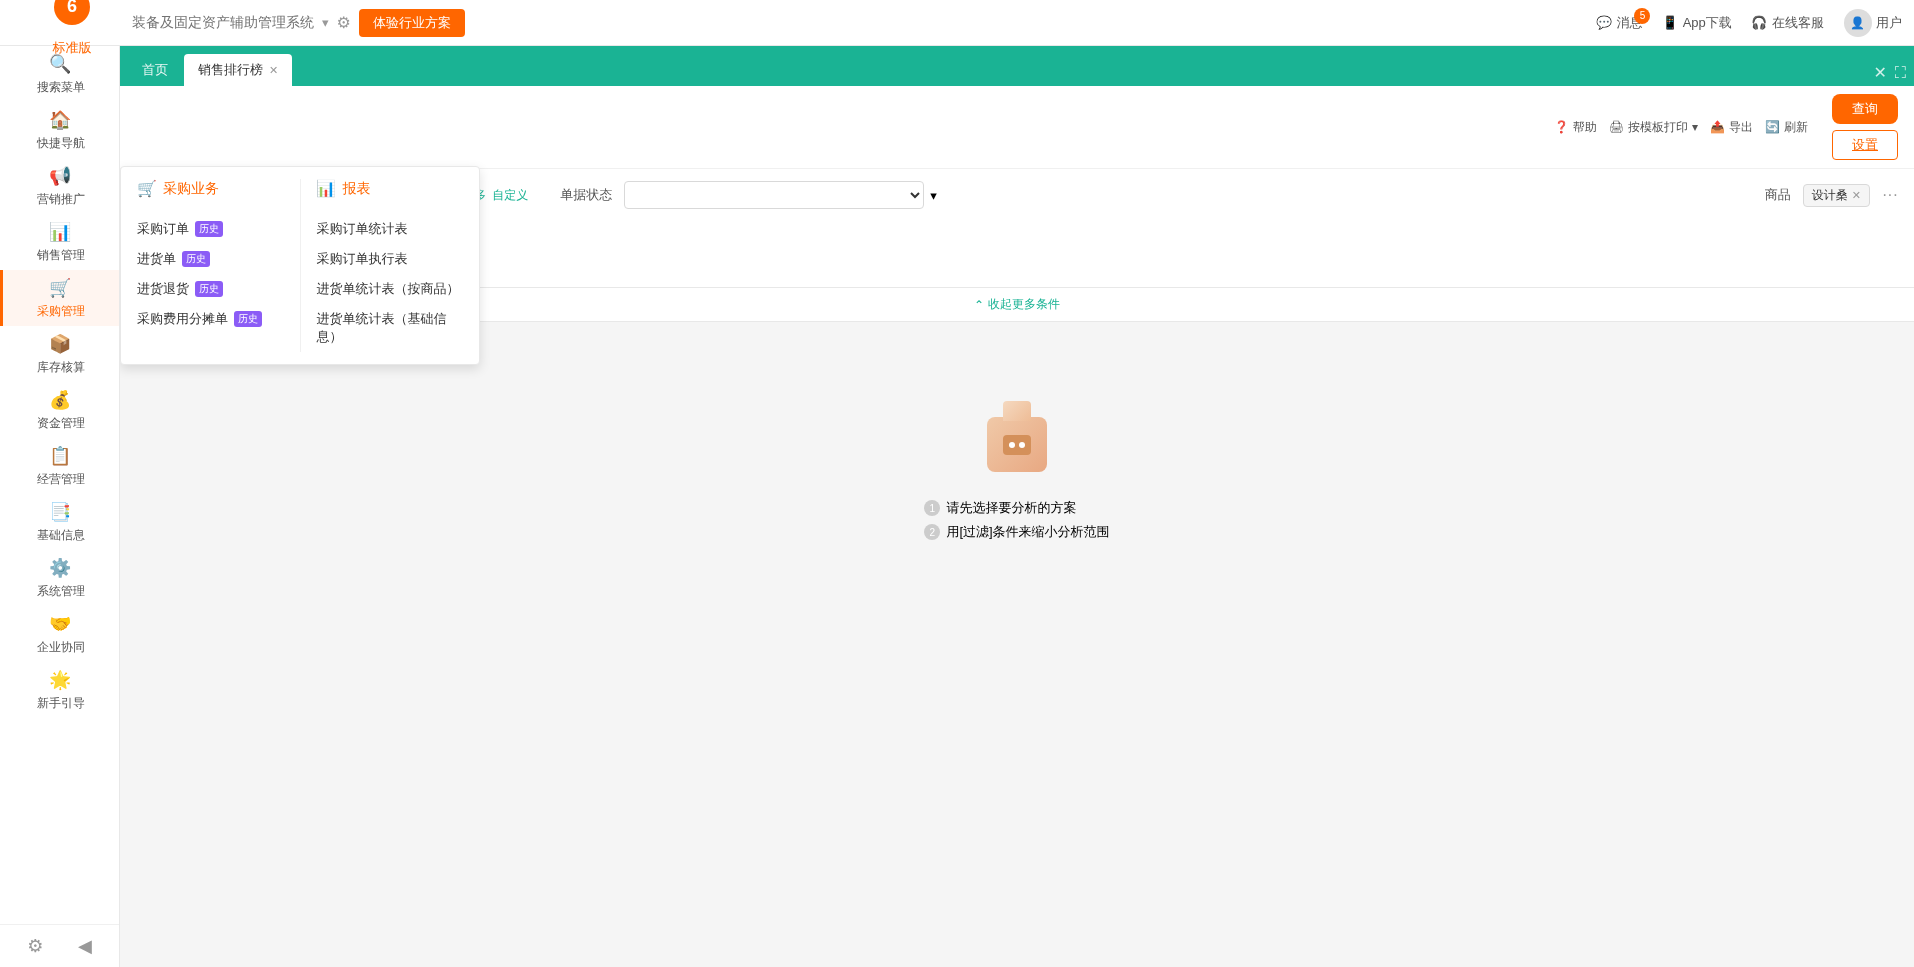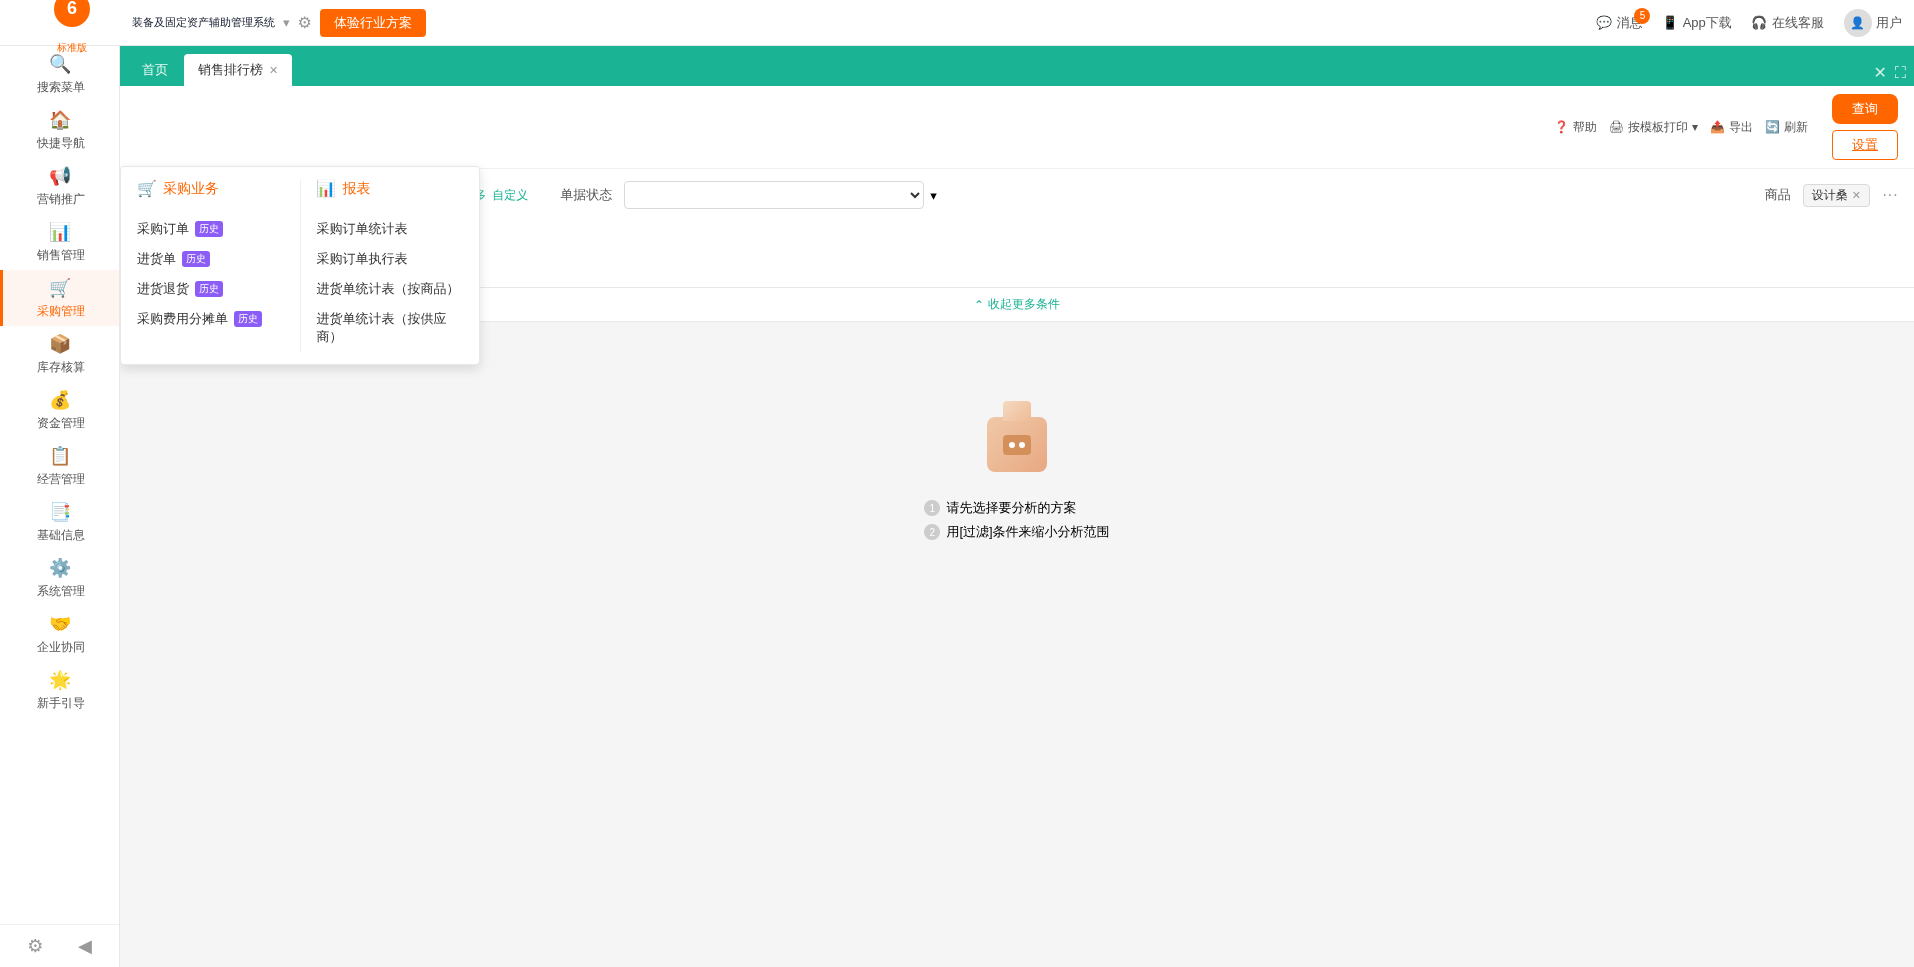--- a/index.html
+++ b/index.html
@@ -24,27 +24,27 @@
       align-items: center;
       justify-content: center;
     }
     .logo-icon {
       width: 36px; height: 36px;
       background: #f60;
       border-radius: 50%;
       display: flex; align-items: center; justify-content: center;
       color: #fff; font-size: 18px; font-weight: bold;
     }
-    .logo-text { font-size: 10px; color: #f60; margin-top: 14px; }
+    .logo-text { font-size: 13px; color: #f60; margin-top: 14px; }
 
     .system-title-area {
       display: flex; align-items: center; gap: 8px; flex: 1;
     }
     .system-title {
-      font-size: 11px; color: #0f172a;
+      font-size: 14px; color: #737373;
     }
     .title-dropdown { color: #999; cursor: pointer; }
     .settings-icon { color: #999; cursor: pointer; font-size: 16px; }
     .industry-btn {
       background: #f60;
       color: #fff;
       border: none;
       padding: 5px 14px;
       border-radius: 4px;
       cursor: pointer;
@@ -559,20 +559,20 @@
           <div class="dropdown-item">
             <span>采购订单统计表</span>
           </div>
           <div class="dropdown-item">
             <span>采购订单执行表</span>
           </div>
           <div class="dropdown-item">
             <span>进货单统计表（按商品）</span>
           </div>
           <div class="dropdown-item">
-            <span>进货单统计表（按供应商）</span>
+            <span>进货单统计表（基础信息）</span>
           </div>
         </div>
       </div>
     </div>
 
   </div>
 </div>
 
 </body></html>

